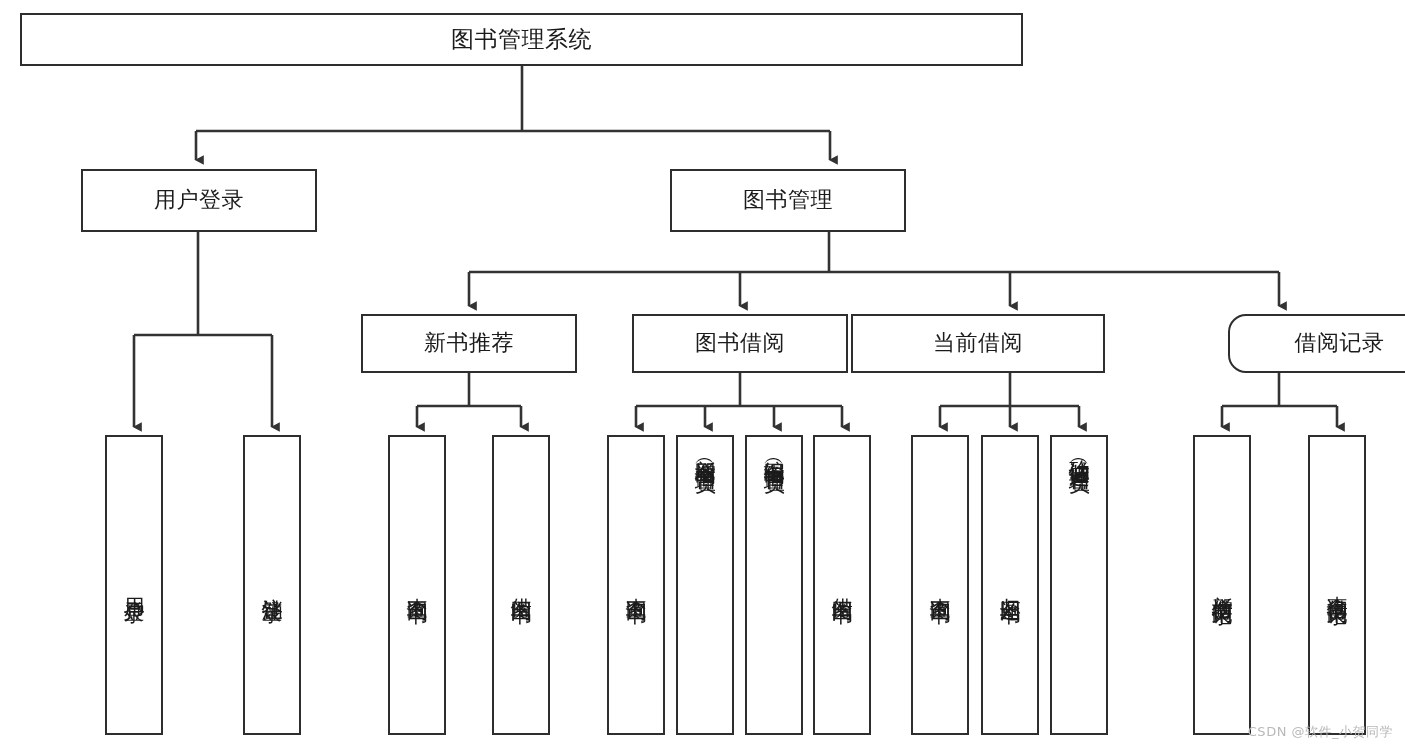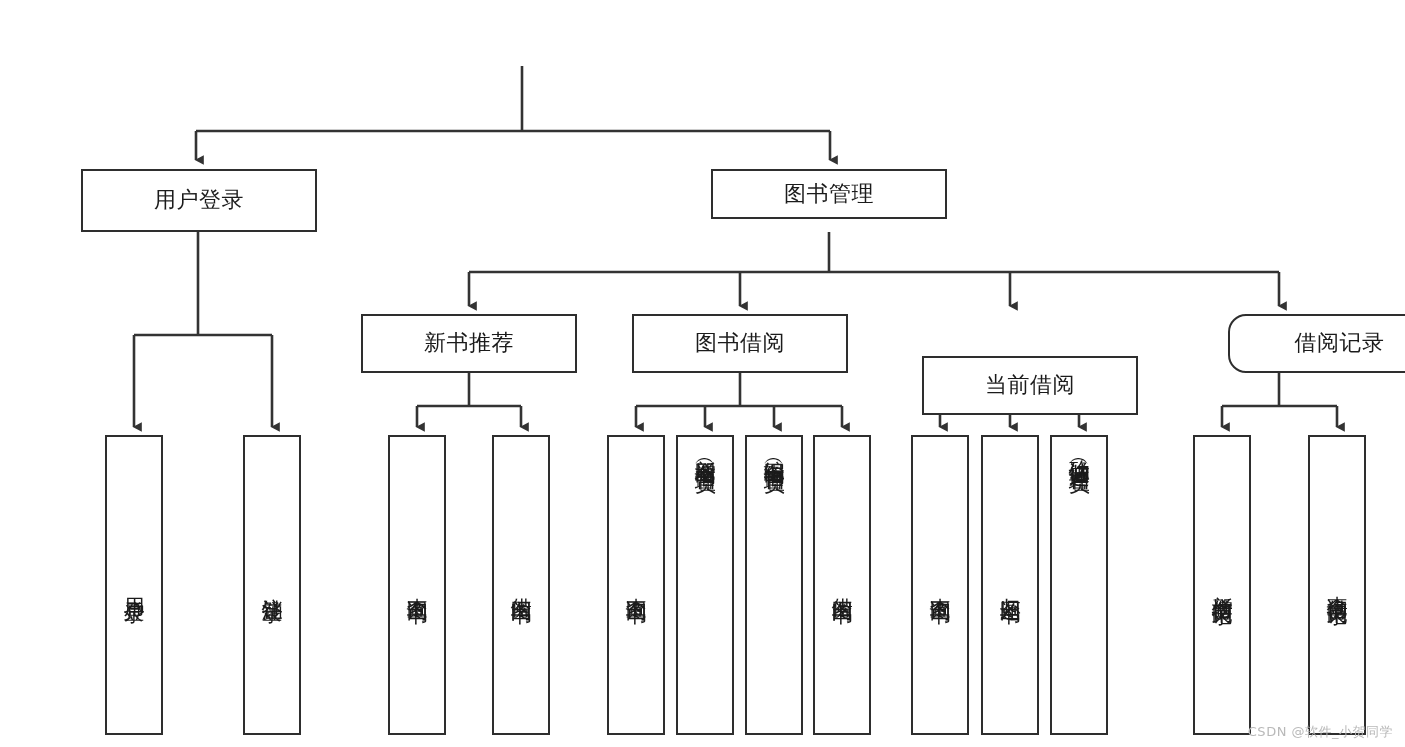--- a/index.html
+++ b/index.html
@@ -127,38 +127,41 @@
       <path d="M 1010,406 L 1010,427" marker-end="url(#arrowhead)"></path>
       <path d="M 1079,406 L 1079,427" marker-end="url(#arrowhead)"></path>
 
       <path d="M 1279,373 L 1279,406"></path>
       <path d="M 1222,406 L 1337,406"></path>
       <path d="M 1222,406 L 1222,427" marker-end="url(#arrowhead)"></path>
       <path d="M 1337,406 L 1337,427" marker-end="url(#arrowhead)"></path>
     </g>
   </svg>
 
+  <div class="node horizontal root" style="left:20px; top:13px; width:1003px; height:53px;">
+    <span class="node-label">图书管理系统</span>
+  </div>
 
   <div class="node horizontal" style="left:81px; top:169px; width:236px; height:63px;">
     <span class="node-label">用户登录</span>
   </div>
 
-  <div class="node horizontal" style="left:711px; top:169px; width:236px; height:50px;">
+  <div class="node horizontal" style="left:670px; top:169px; width:236px; height:63px;">
     <span class="node-label">图书管理</span>
   </div>
 
   <div class="node horizontal" style="left:632px; top:314px; width:216px; height:59px;">
     <span class="node-label">图书借阅</span>
   </div>
 
   <div class="node horizontal" style="left:361px; top:314px; width:216px; height:59px;">
     <span class="node-label">新书推荐</span>
   </div>
 
-  <div class="node horizontal" style="left:922px; top:314px; width:216px; height:59px;margin-top:42px;">
+  <div class="node horizontal" style="left:851px; top:314px; width:254px; height:59px;">
     <span class="node-label">当前借阅</span>
   </div>
 
   <div class="node horizontal" style="left:1228px; top:314px; width:223px; height:59px;border-radius:18px;">
     <span class="node-label">借阅记录</span>
   </div>
 
   <div class="node vertical centered" style="left:105px; top:435px; width:58px; height:300px;">
     <span class="node-label">用户登录</span>
   </div>

